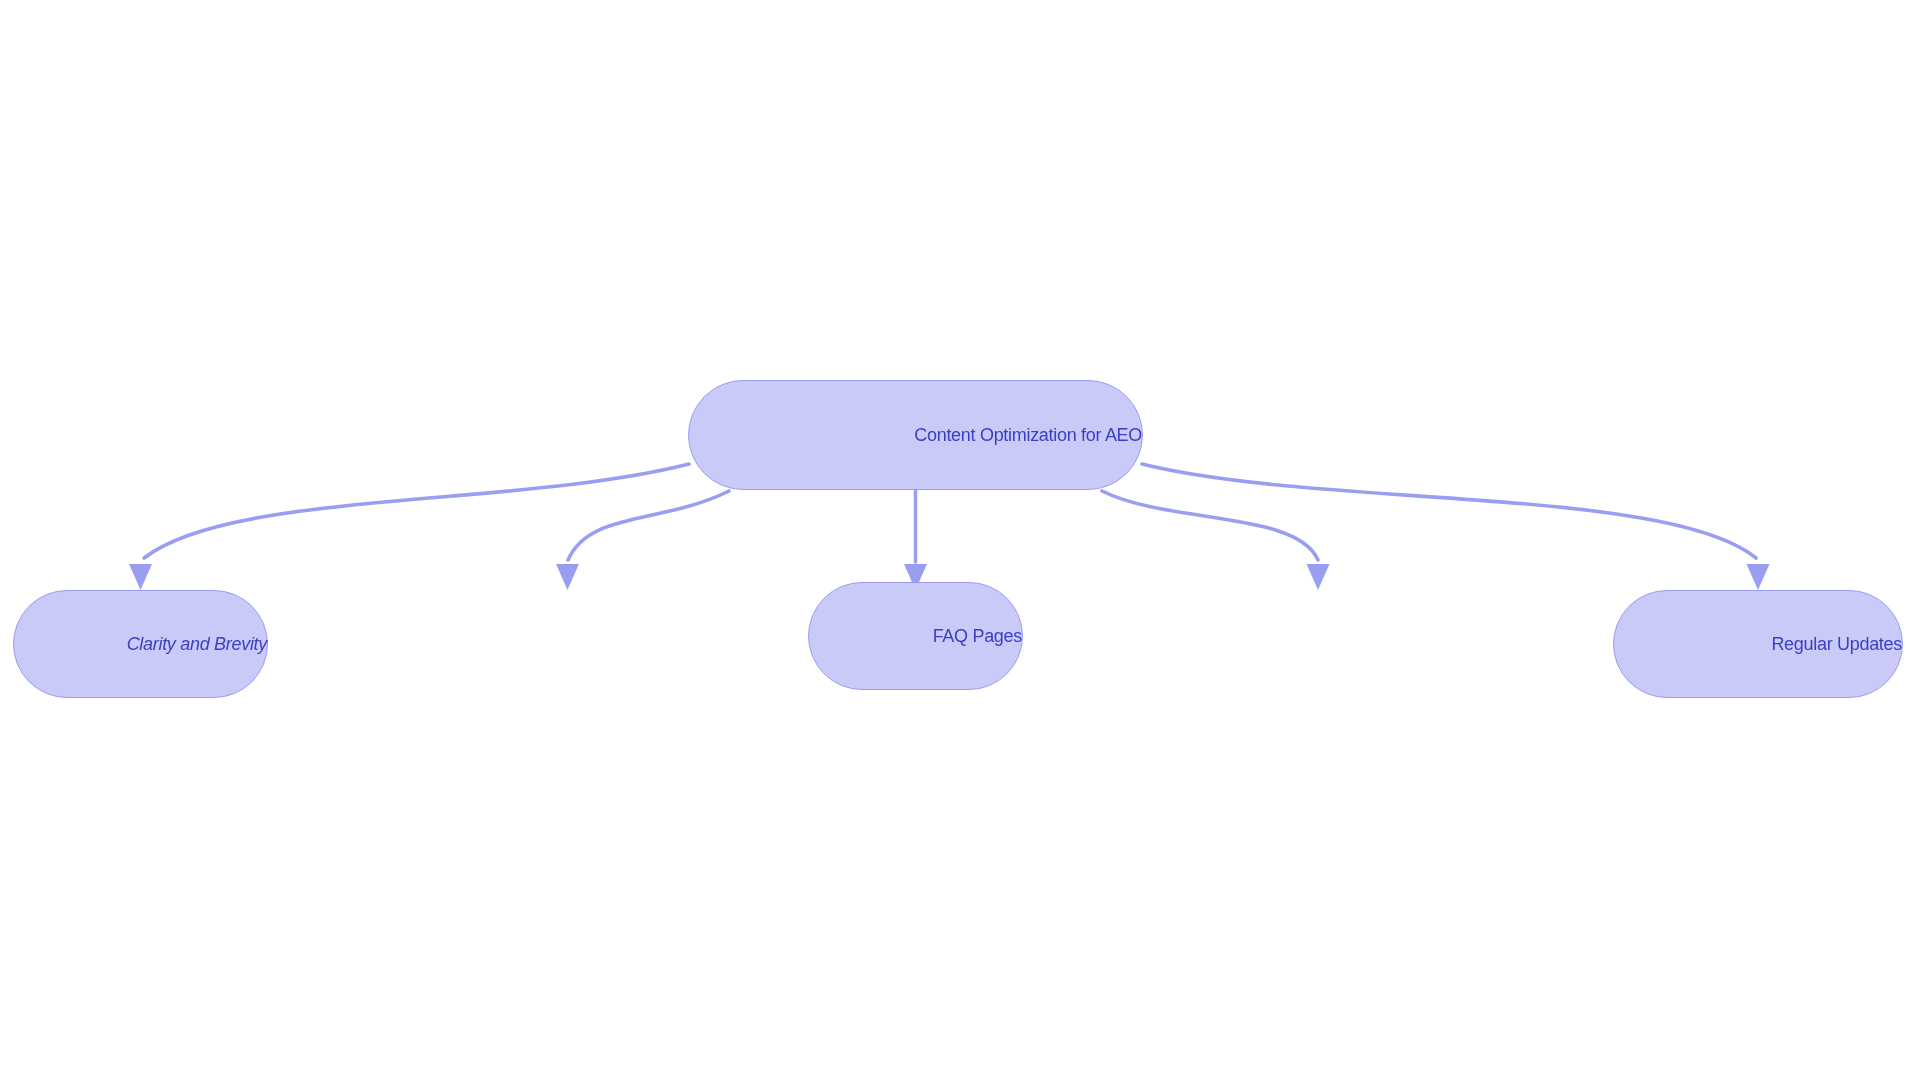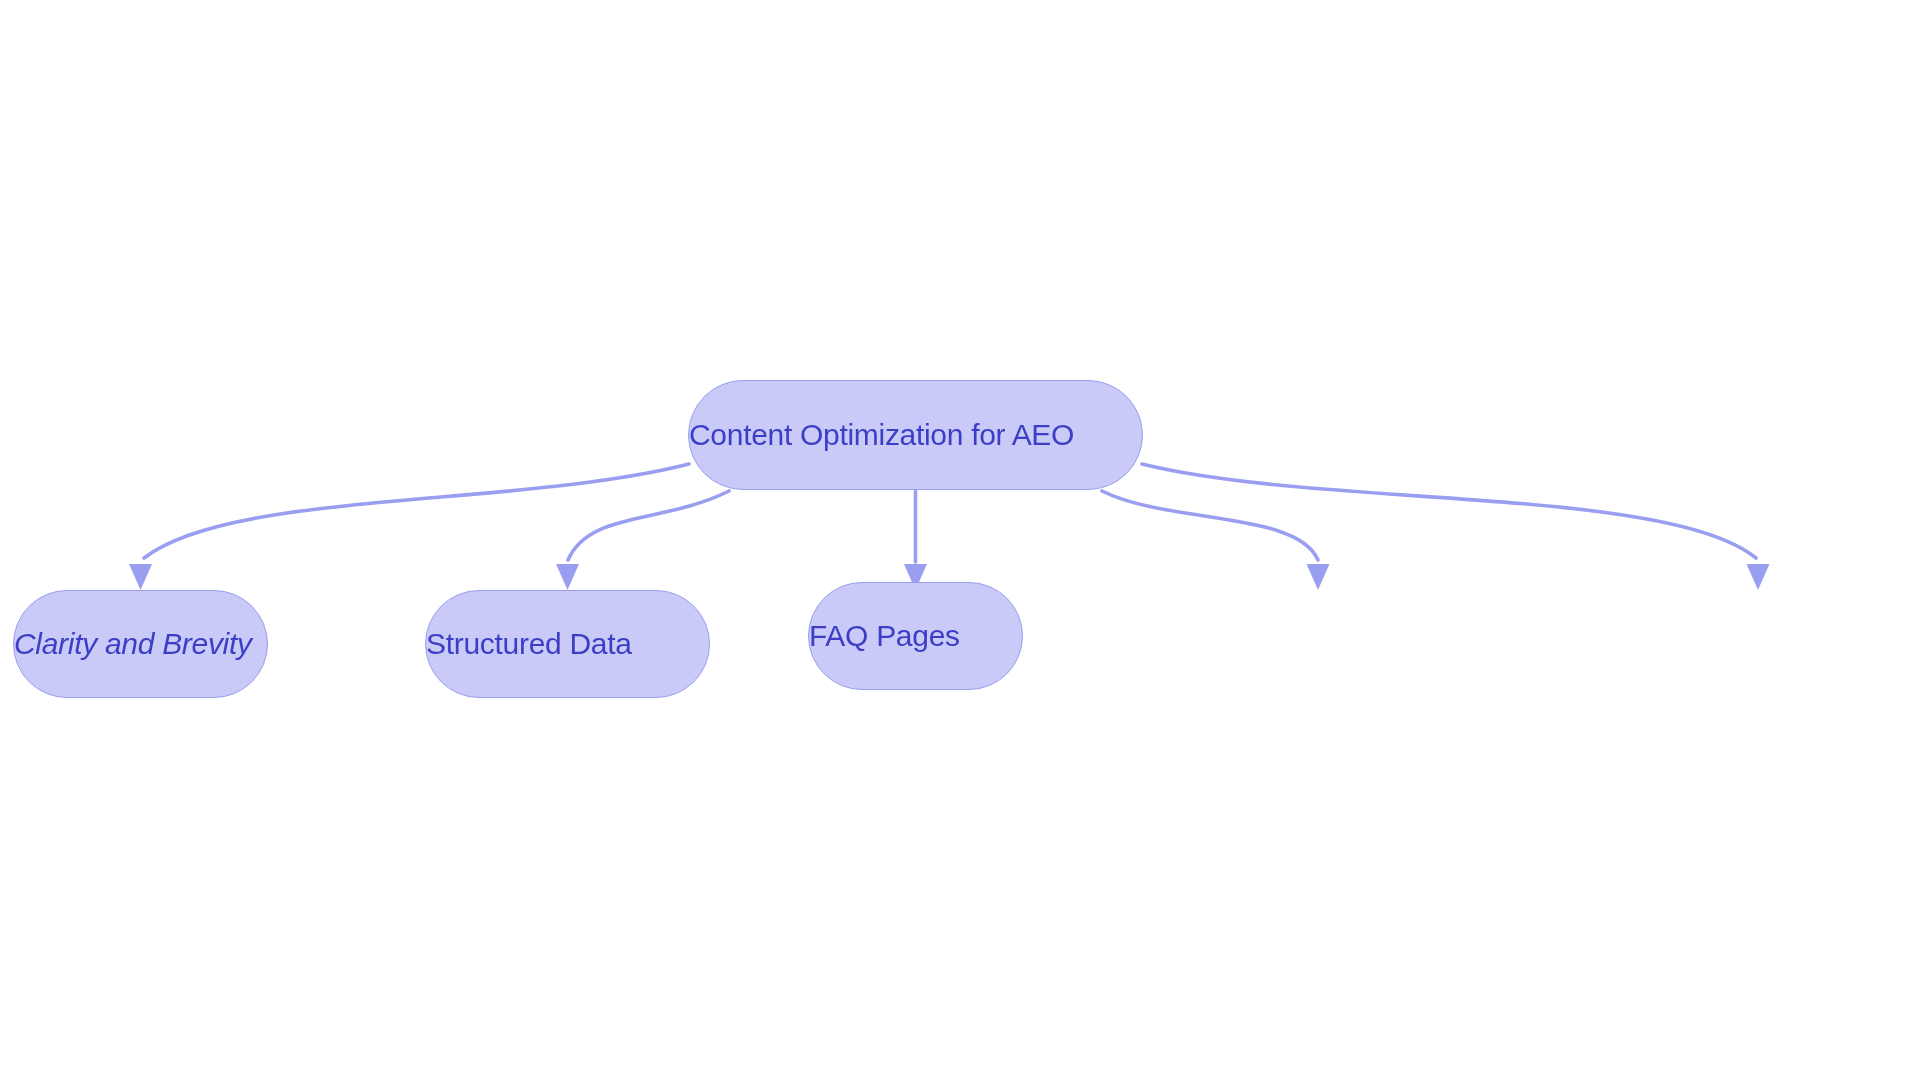--- a/index.html
+++ b/index.html
@@ -35,25 +35,25 @@
   }
   .edges polygon {
     fill: var(--edge, #999ef0);
     stroke: none;
   }
   .node {
     position: absolute;
     box-sizing: border-box;
     display: flex;
     align-items: center;
-    justify-content: flex-start;
+    justify-content: flex-end;
     background: var(--node_fill, #c9caf7);
     border: 1.7px solid var(--node_border, #9a9ef0);
     color: var(--node_text, #3c3ec6);
-    font-size: 30px;
+    font-size: 18px;
     letter-spacing: -0.3px;
     white-space: nowrap;
     border-radius: 55px;
   }
   #node-root { left: 688px; top: 380px; width: 455px; height: 110px; }
   #node-c1   { left: 13px;   top: 590px; width: 255px; height: 108px; border-radius: 54px; font-style: italic; }
   #node-c2   { left: 425px;  top: 590px; width: 285px; height: 108px; border-radius: 54px; }
   #node-c3   { left: 808px;  top: 582px; width: 215px; height: 108px; border-radius: 54px; }
   #node-c4   { left: 1121px; top: 590px; width: 394px; height: 108px; border-radius: 54px; }
   #node-c5   { left: 1613px; top: 590px; width: 290px; height: 108px; border-radius: 54px; }
@@ -77,23 +77,23 @@
   </svg>
 
   <div class="node" id="node-root">
     <span>Content Optimization for AEO</span>
   </div>
 
   <div class="node" id="node-c1">
     <span>Clarity and Brevity</span>
   </div>
 
-  <div class="node" id="node-c2">
-    <span>Structured Data</span>
-  </div>
 
   <div class="node" id="node-c3">
     <span>FAQ Pages</span>
   </div>
 
 
+  <div class="node" id="node-c5">
+    <span>Regular Updates</span>
+  </div>
 
 </div>
 
 </body></html>

